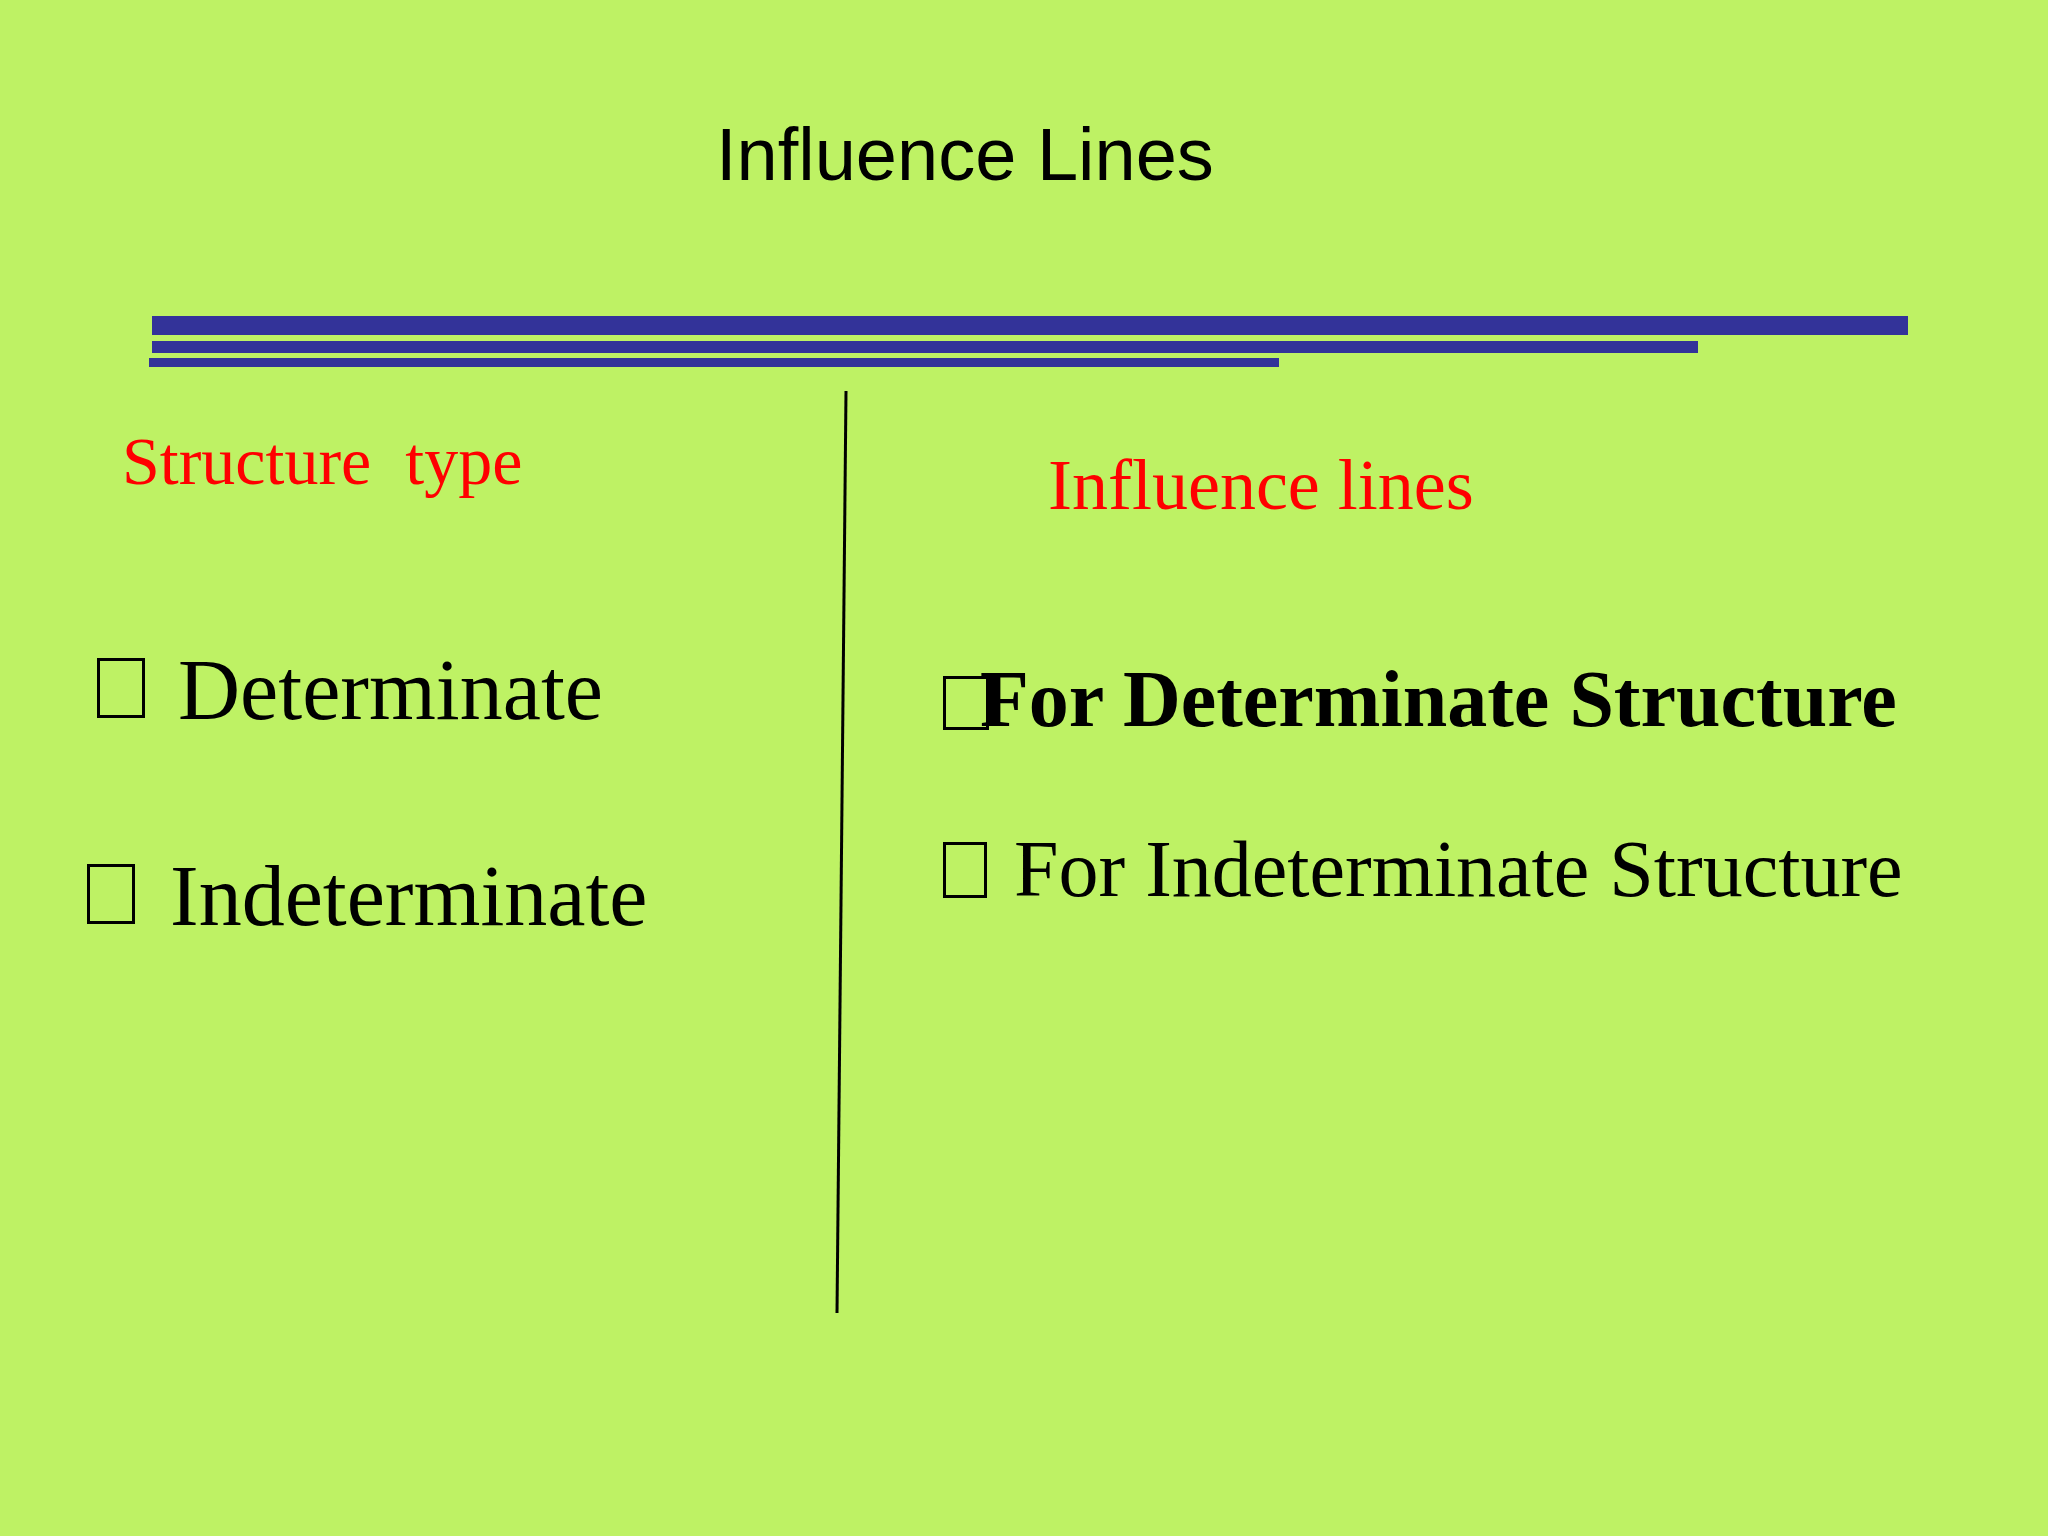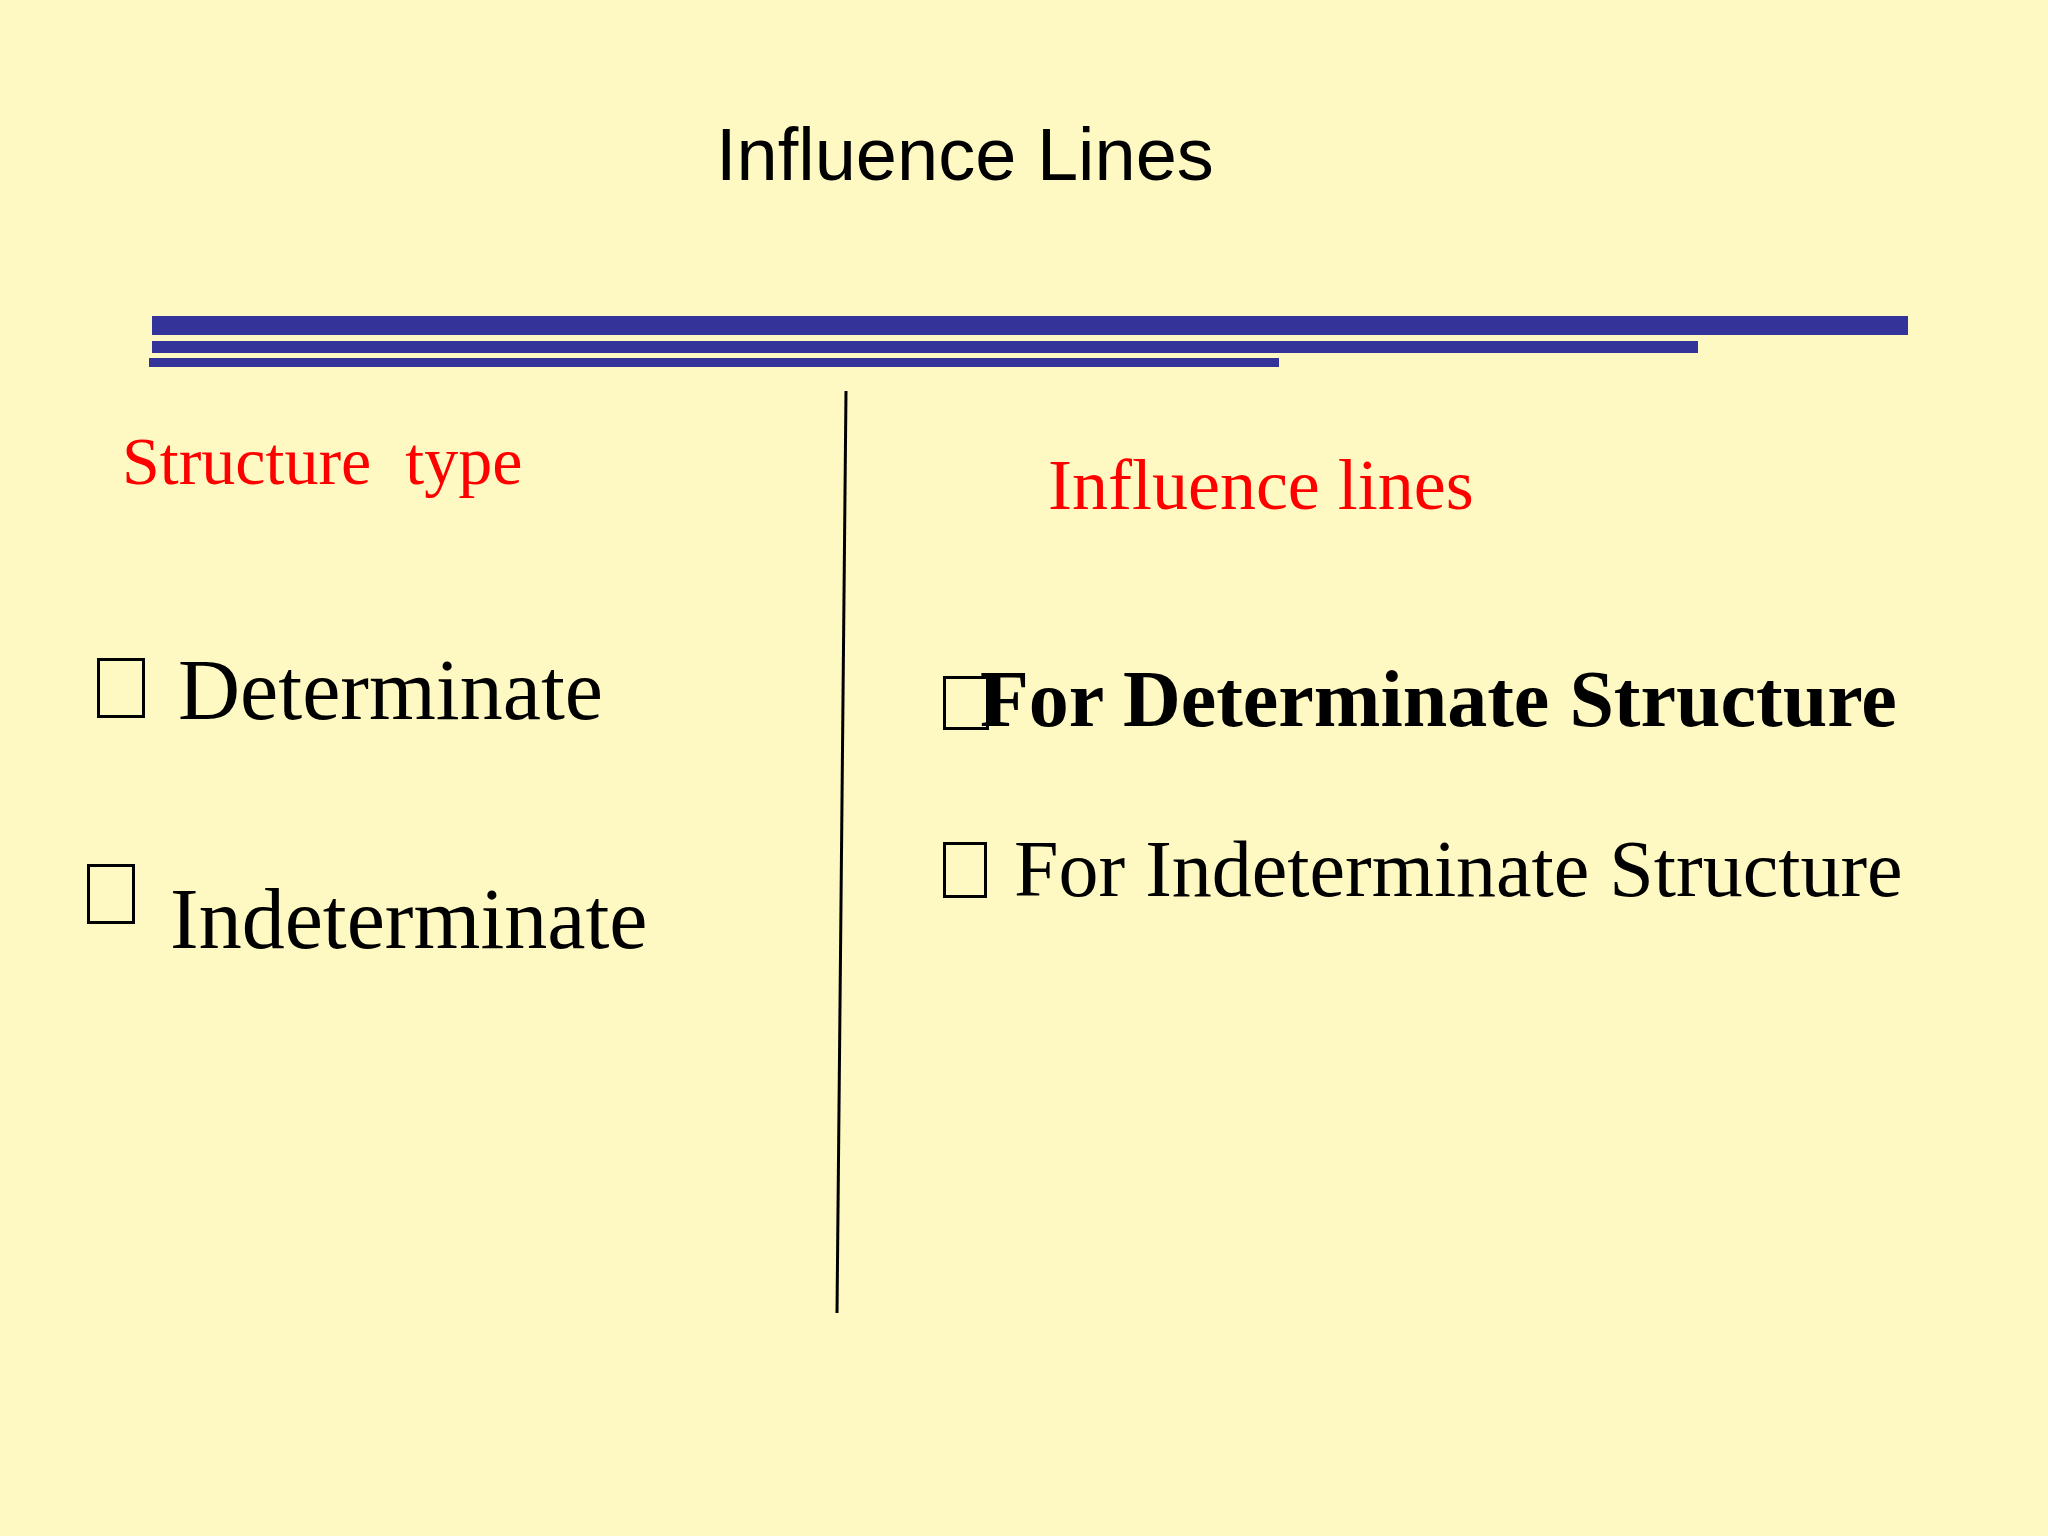--- a/index.html
+++ b/index.html
@@ -5,21 +5,21 @@
   html, body {
     margin: 0;
     padding: 0;
     background: #ffffff;
     font-family: "Liberation Serif", serif;
   }
   .slide {
     position: relative;
     width: 2048px;
     height: 1536px;
-    background: #fef9c3;
+    background: #bef264;
     overflow: hidden;
   }
   .abs { position: absolute; }
 
   .title {
     left: 716px;
     top: 112px;
     font-family: "Liberation Sans", sans-serif;
     font-size: 74px;
     color: #000000;
@@ -52,21 +52,21 @@
   .bbox4 { left: 943px; top: 842px; width: 38px; height: 50px; border-width: 3px; }
 
   .bullet-text {
     position: absolute;
     color: #000000;
     font-family: "Liberation Serif", serif;
     white-space: pre;
     text-align: right;
   }
   .ltext1 { left: 178px;  top: 640px; font-size: 86px; }
-  .ltext2 { left: 170px;  top: 846px; font-size: 86px; margin-top: 23px; }
+  .ltext2 { left: 170px;  top: 846px; font-size: 86px; }
   .rtext1 { left: 980px; top: 654px; font-size: 80px; font-weight: bold; }
   .rtext2 { left: 1014px; top: 824px; font-size: 80px; font-weight: normal; }
 </style>
 </head>
 <body>
 
 <div class="slide">
 
   <div class="abs title">Influence Lines</div>
 

